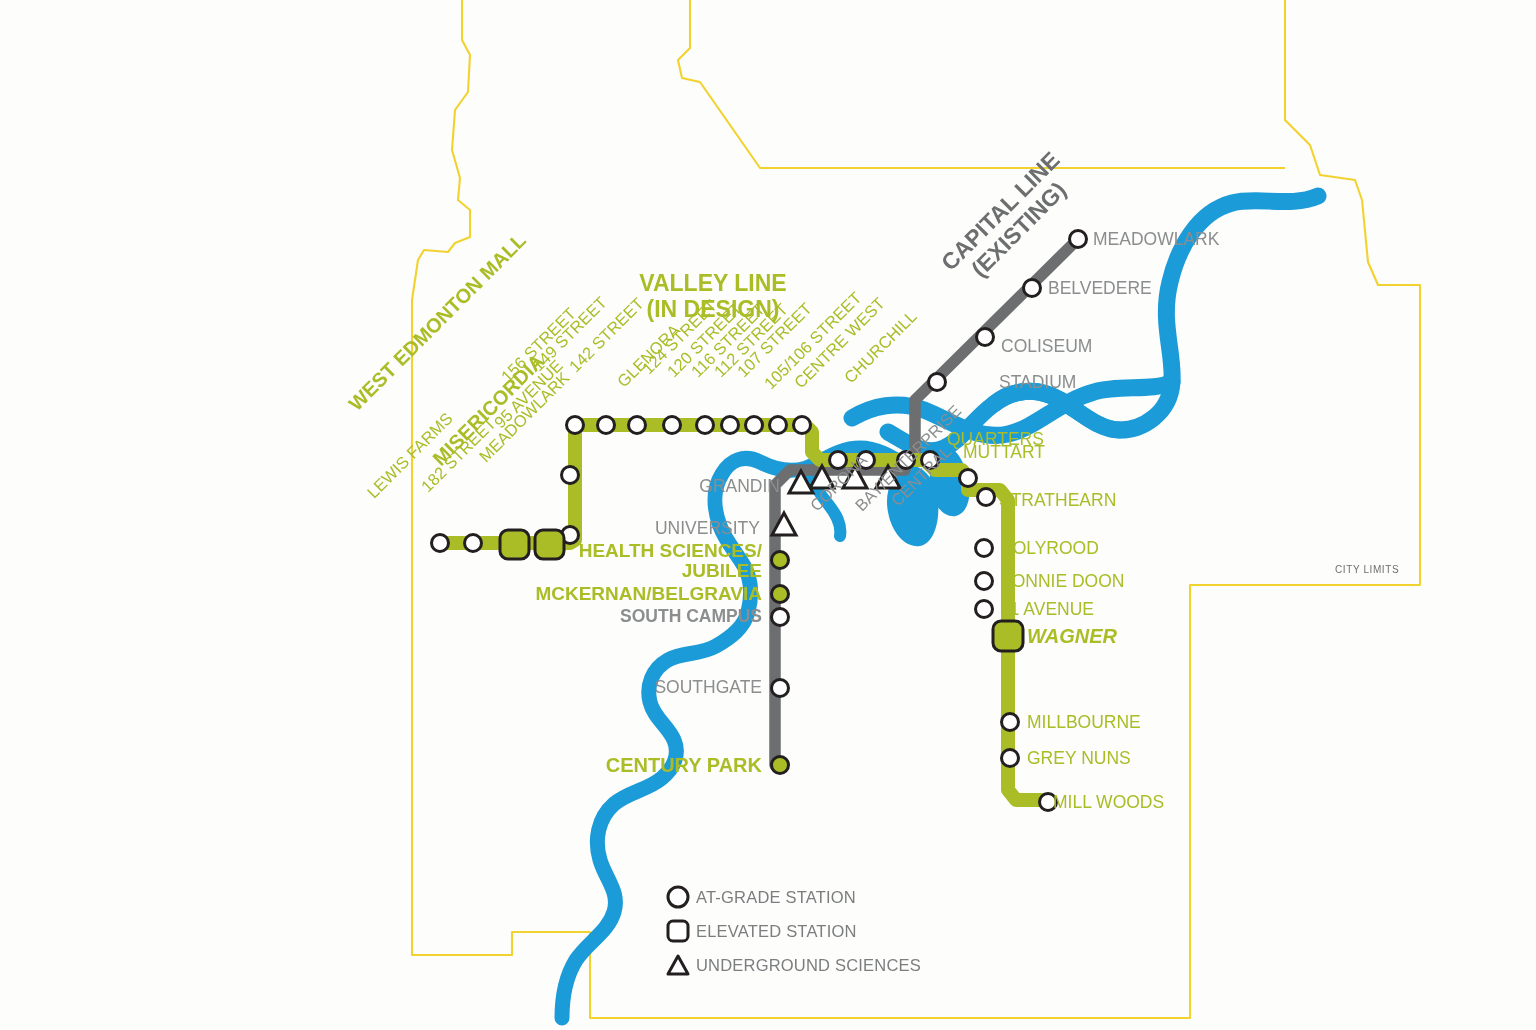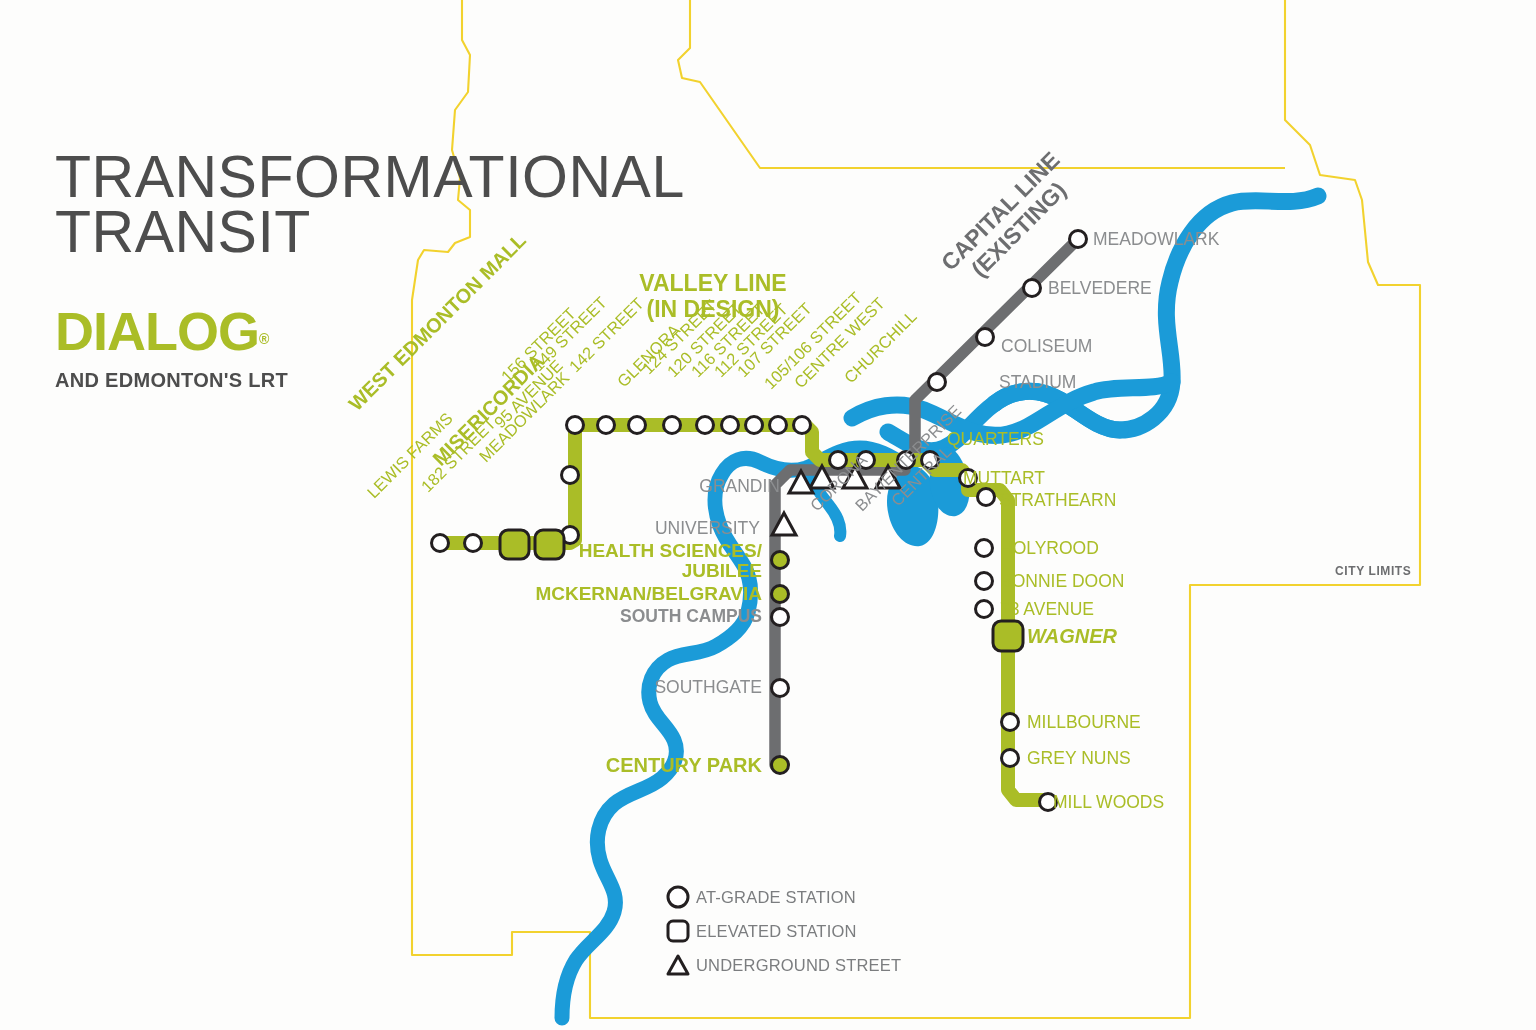--- a/index.html
+++ b/index.html
@@ -38,22 +38,22 @@
   .s19{font-size:19px;}
   .s20{font-size:20px;}
   .diag{transform-origin:0 50%;transform:rotate(-45deg);}
   .rt{text-align:right;}
 
   
   .legend{position:absolute;left:660px;top:880px;}
   .legend-row{display:flex;align-items:center;height:34px;}
   .legend-gl{width:36px;display:flex;justify-content:center;align-items:center;}
   .legend-txt{font-size:16.5px;color:#7b7d7f;letter-spacing:0.2px;text-align:right;}
-  .city-limits{position:absolute;left:1335px;top:564px;font-size:12px;
-               font-weight:700;color:#6d6e70;letter-spacing:0.6px;}
+  .city-limits{position:absolute;left:1335px;top:564px;font-size:10px;
+               font-weight:400;color:#6d6e70;letter-spacing:0.6px;}
 </style>
 </head>
 <body>
 
 <div id="map-root">
 
   <svg id="map-svg" viewBox="0 0 1536 1030">
 
     <g>
       <path d="M 462 -10 L 462 40 L 470 55 L 468 92 L 455 110 L 452 150 L 460 178 L 458 200
@@ -157,30 +157,20 @@
 
     <g stroke="#231f20" stroke-width="3">
       <circle cx="780" cy="560" r="8.5" fill="#aabd27"></circle>
       <circle cx="780" cy="594" r="8.5" fill="#aabd27"></circle>
       <circle cx="780" cy="617" r="8.5" fill="#ffffff"></circle>
       <circle cx="780" cy="688" r="8.5" fill="#ffffff"></circle>
       <circle cx="780" cy="765" r="8.5" fill="#aabd27"></circle>
     </g>
   </svg>
 
-  <div class="title-block">
-    <div class="main-title">
-      <span>TRANSFORMATIONAL</span>
-      <span>TRANSIT</span>
-    </div>
-    <div class="logo-wrap">
-      <span class="logo-word">DIALOG</span><span class="logo-reg">®</span>
-      <div class="logo-sub">AND EDMONTON'S LRT</div>
-    </div>
-  </div>
 
   <div class="line-title valley-title">
     <div>VALLEY LINE</div>
     <div>(IN DESIGN)</div>
   </div>
   <div class="line-title capital-title">
     <div>CAPITAL LINE</div>
     <div>(EXISTING)</div>
   </div>
 
@@ -218,25 +208,25 @@
   <div class="lbl lbl-grey s17 rt" style="left:580px;top:608px;width:182px;font-weight:bold;">SOUTH CAMPUS</div>
   <div class="lbl lbl-grey s17 rt" style="left:600px;top:679px;width:162px;">SOUTHGATE</div>
   <div class="lbl lbl-green-b s20 rt" style="left:560px;top:755px;width:202px;">CENTURY PARK</div>
 
   <div class="lbl lbl-grey s17" style="left:1093px;top:231px;">MEADOWLARK</div>
   <div class="lbl lbl-grey s17" style="left:1048px;top:280px;">BELVEDERE</div>
   <div class="lbl lbl-grey s17" style="left:1001px;top:338px;">COLISEUM</div>
   <div class="lbl lbl-grey s17" style="left:953px;top:374px;margin-left:46px;">STADIUM</div>
 
   <div class="lbl lbl-green s17" style="left:947px;top:431px;">QUARTERS</div>
-  <div class="lbl lbl-green s17" style="left:963px;top:470px;text-align:right;">MUTTART</div>
+  <div class="lbl lbl-green s17" style="left:963px;top:444px;text-align:right;">MUTTART</div>
   <div class="lbl lbl-green s17" style="left:999px;top:492px;">STRATHEARN</div>
   <div class="lbl lbl-green s17" style="left:1000px;top:540px;">HOLYROOD</div>
   <div class="lbl lbl-green s17" style="left:1000px;top:573px;">BONNIE DOON</div>
-  <div class="lbl lbl-green s17" style="left:1000px;top:601px;">73 AVENUE</div>
+  <div class="lbl lbl-green s17" style="left:1000px;top:601px;">51 AVENUE</div>
   <div class="lbl lbl-green-b s20" style="left:1027px;top:626px;font-style:italic;">WAGNER</div>
   <div class="lbl lbl-green s17" style="left:1027px;top:714px;">MILLBOURNE</div>
   <div class="lbl lbl-green s17" style="left:1027px;top:750px;">GREY NUNS</div>
   <div class="lbl lbl-green s17" style="left:1053px;top:794px;">MILL WOODS</div>
 
   <div class="city-limits">CITY LIMITS</div>
 
   <div class="legend">
     <div class="legend-row">
       <div class="legend-gl">
@@ -253,17 +243,17 @@
           </svg>
       </div>
       <div class="legend-txt">ELEVATED STATION</div>
     </div>
     <div class="legend-row">
       <div class="legend-gl">
         <svg width="26" height="26" viewBox="0 0 26 26">
             <path d="M 13 4 L 23 22 L 3 22 Z" fill="#fff" stroke="#231f20" stroke-width="3" stroke-linejoin="round"></path>
           </svg>
       </div>
-      <div class="legend-txt">UNDERGROUND STREET</div>
+      <div class="legend-txt">UNDERGROUND SCIENCES</div>
     </div>
   </div>
 
 </div>
 
 </body></html>

